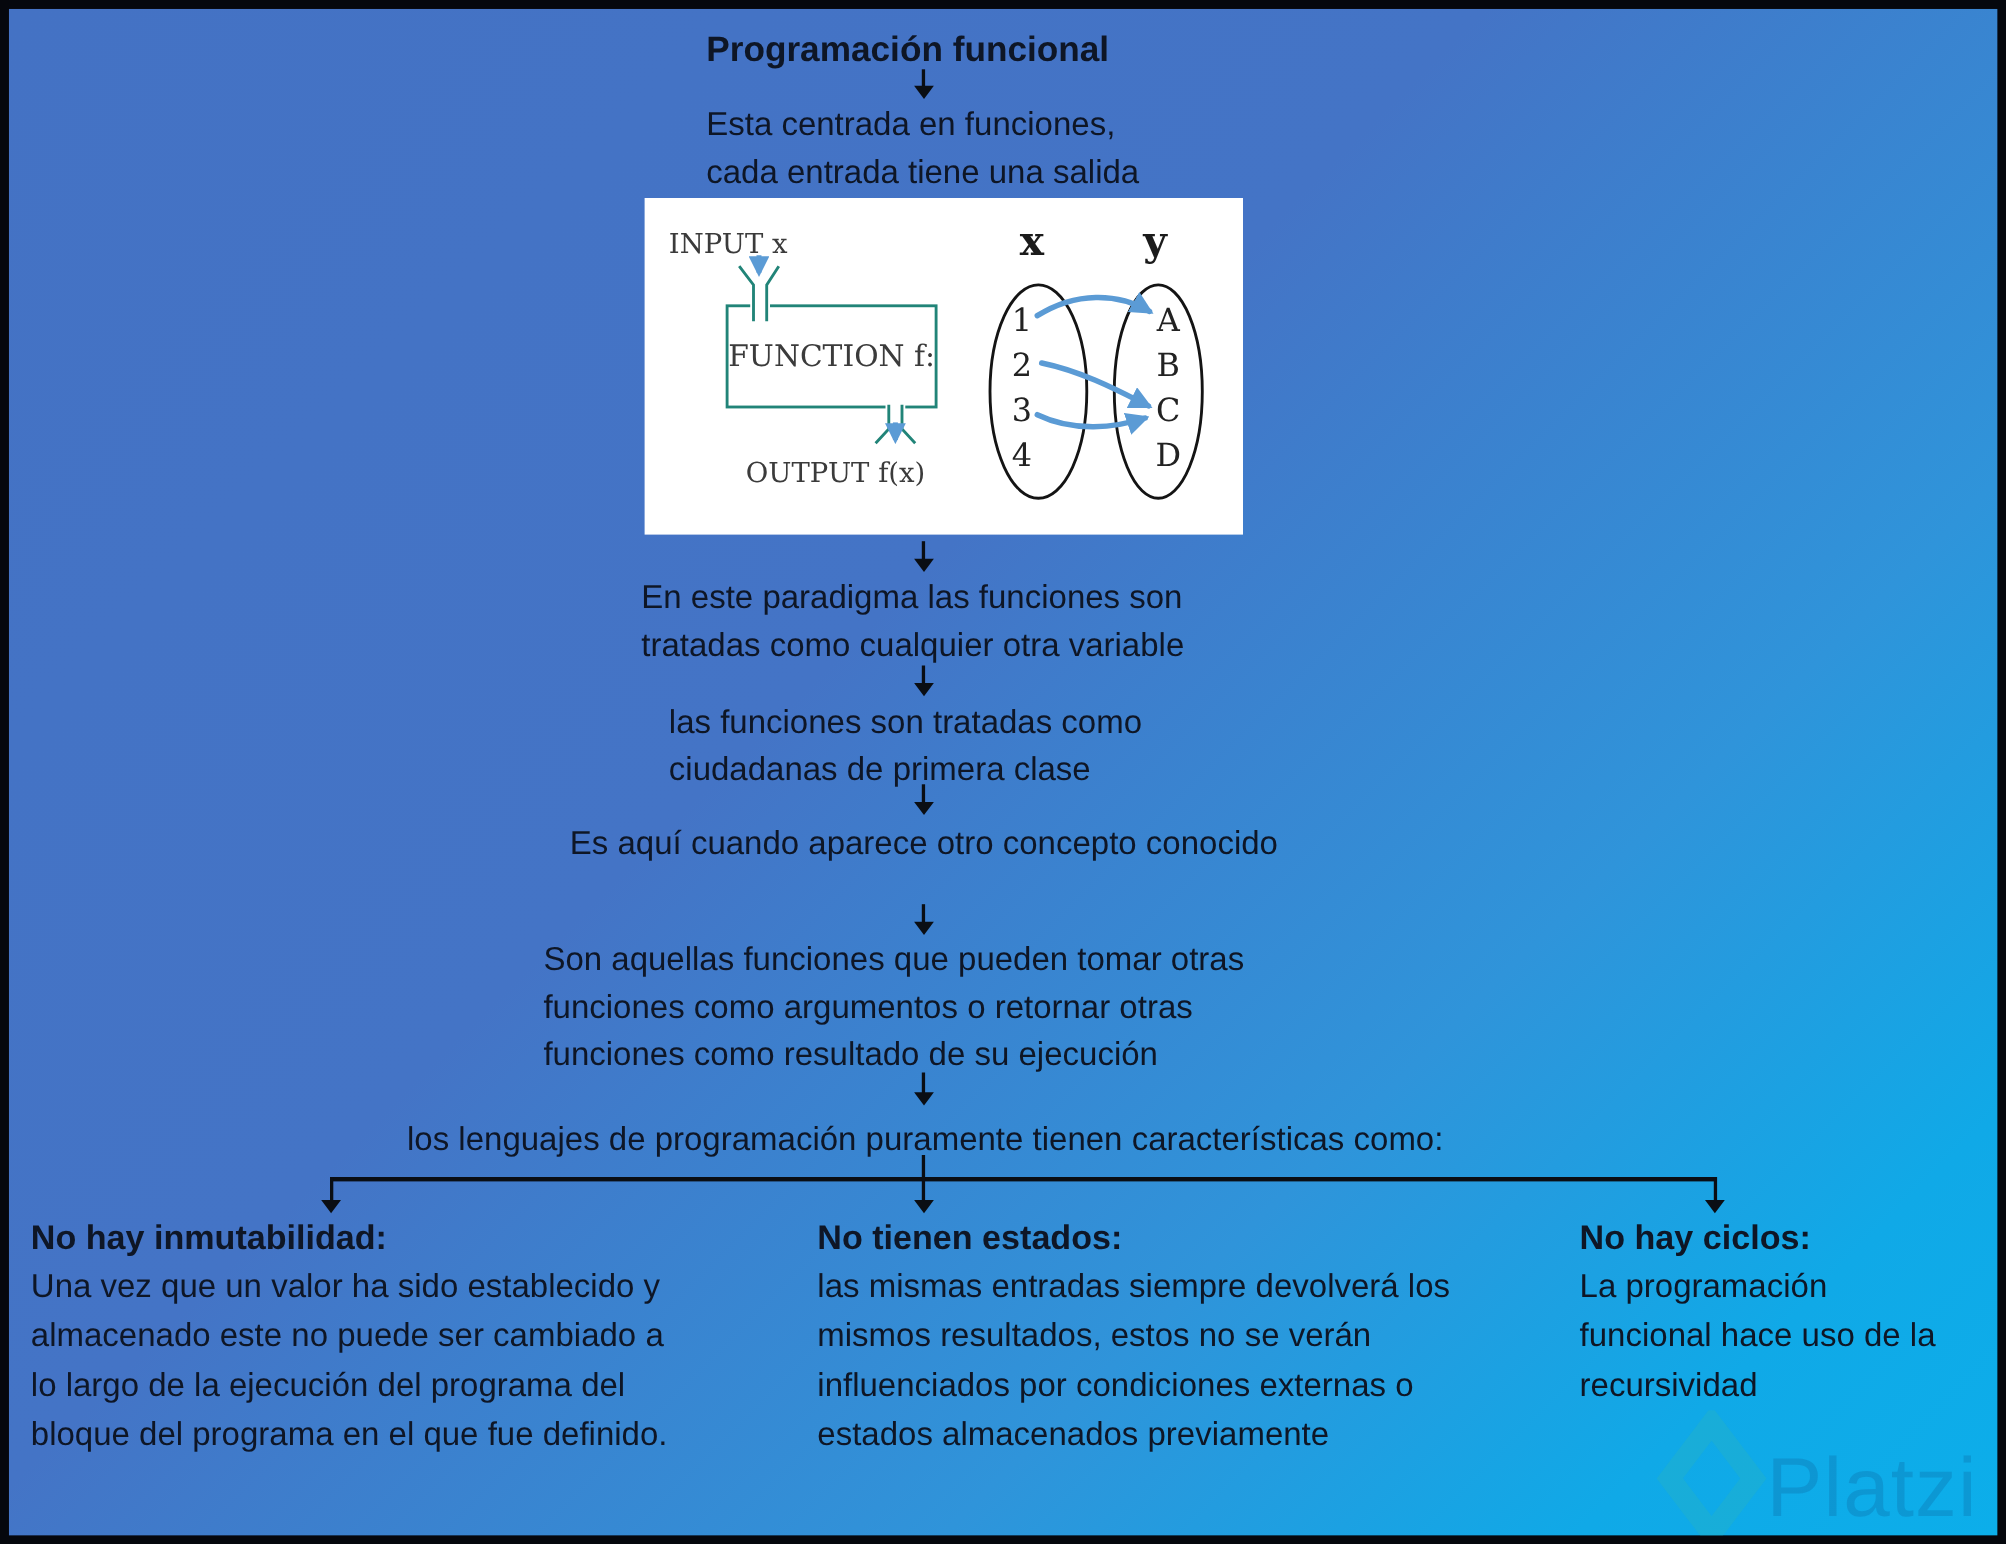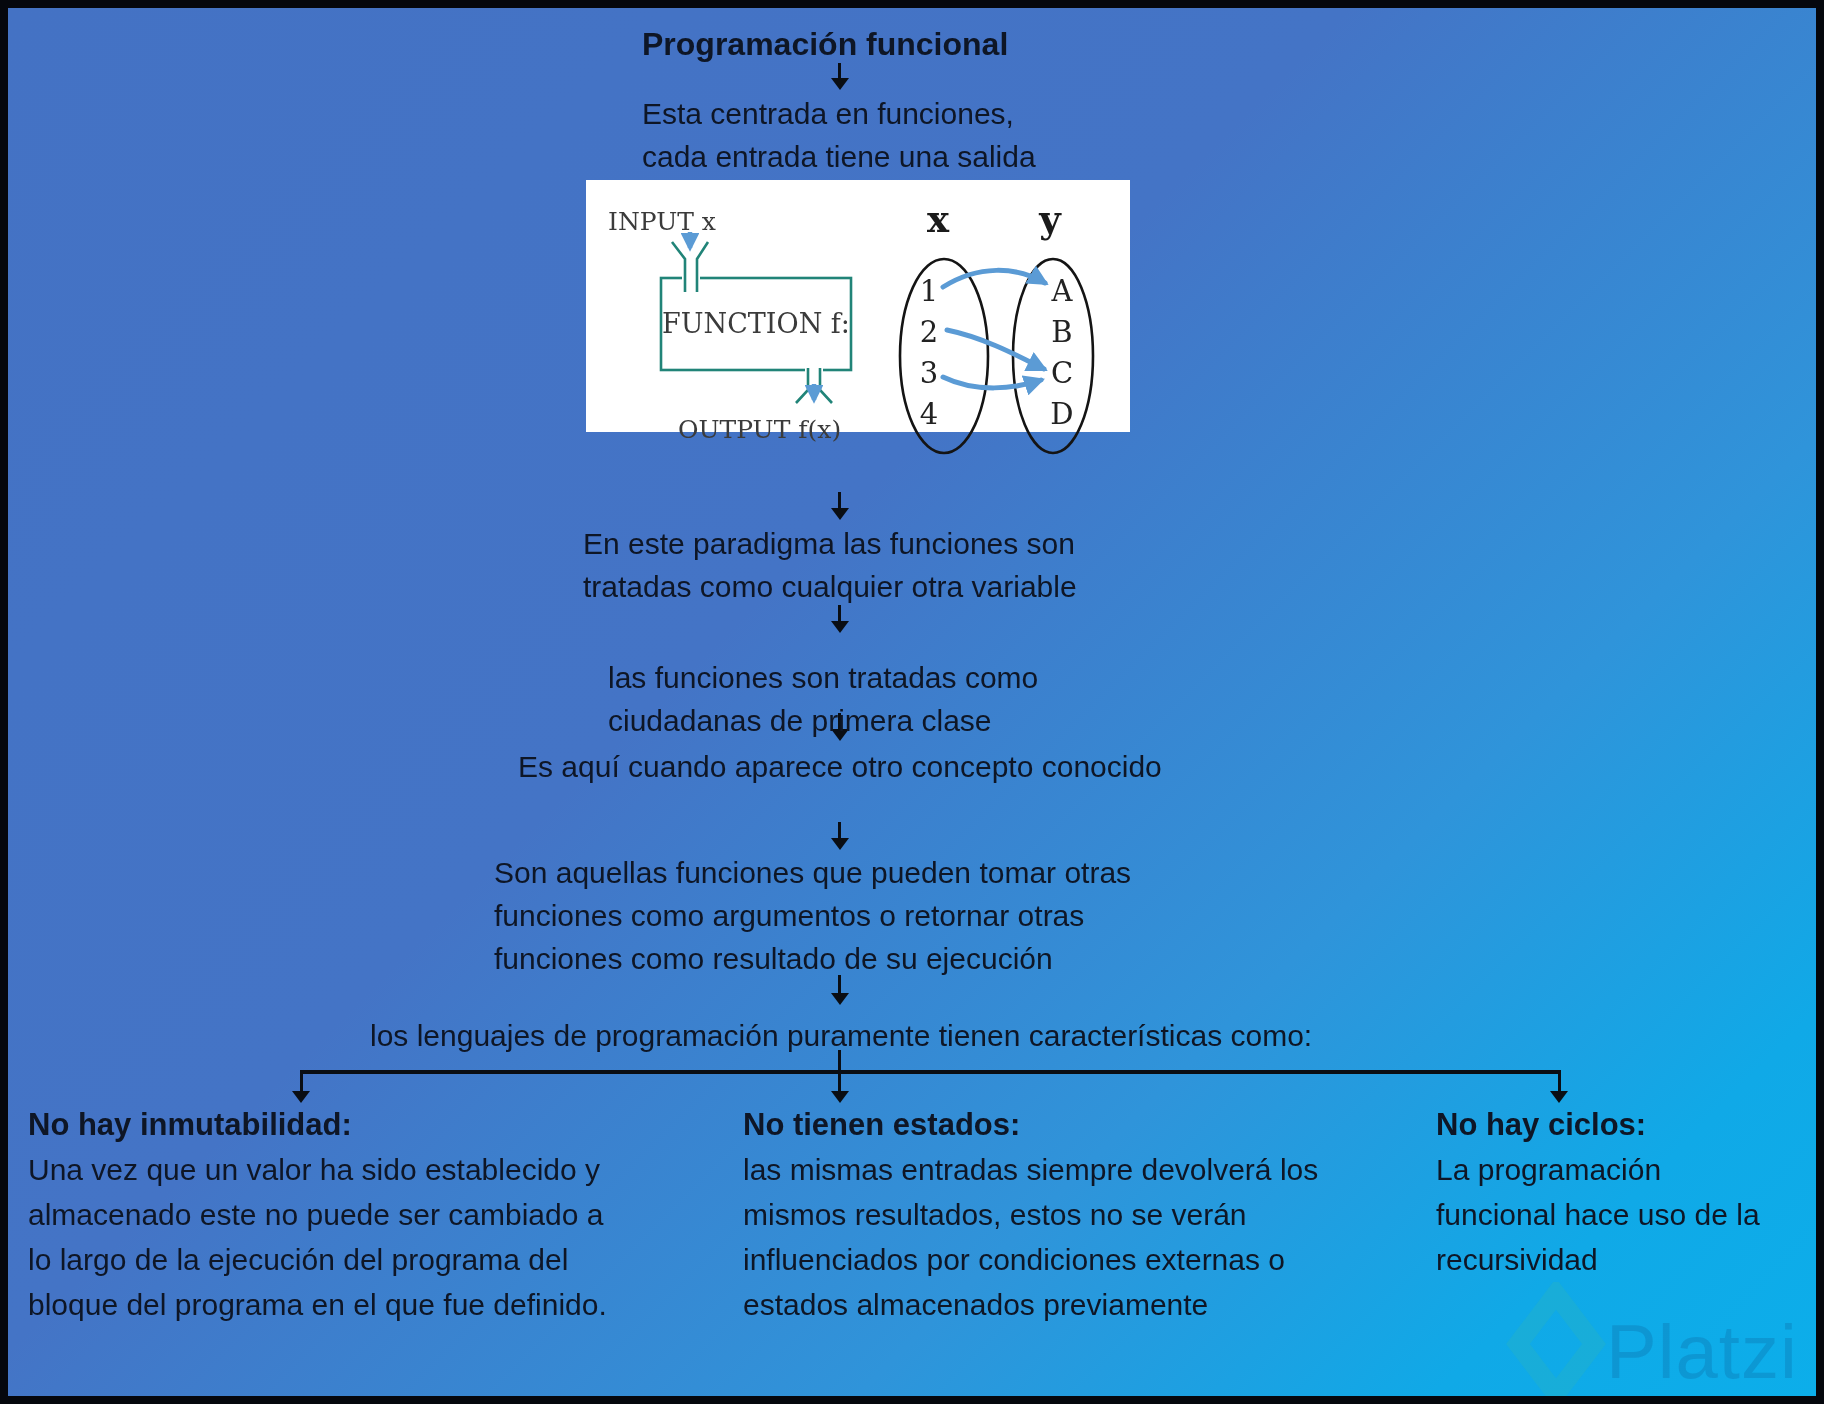--- a/index.html
+++ b/index.html
@@ -20,21 +20,21 @@
   
   .varrow{position:absolute;width:3px;background:#0a0e14;}
   .varrow::after{
     content:"";position:absolute;left:50%;transform:translateX(-50%);
     bottom:-11px;width:0;height:0;
     border:9px solid transparent;border-bottom:0;border-top:12px solid #0a0e14;
   }
   .vline{position:absolute;width:3px;background:#0a0e14;}
   .hline{position:absolute;height:4px;background:#0a0e14;}
   .panel{
-    position:absolute;left:578px;top:172px;width:544px;height:252px;
+    position:absolute;left:578px;top:172px;width:544px;height:306px;
     background:#ffffff;
   }
   .fig-serif{font-family:"DejaVu Serif","Liberation Serif",serif;}
   .branch{position:absolute;white-space:nowrap;}
   .branch .bh{font-size:31px;font-weight:bold;line-height:45px;}
   .branch .bl{font-size:30px;line-height:45px;}
   .wm-text{
     font-family:"Liberation Sans",sans-serif;
     font-weight:500;letter-spacing:1px;
   }
@@ -103,21 +103,21 @@
       <path d="M361,150 C400,158 436,178 458,189" fill="none" stroke="#5b9bd5" stroke-width="5" stroke-linecap="round" marker-end="url(#mblue)"></path>
       <path d="M357,197 C390,213 428,209 455,200" fill="none" stroke="#5b9bd5" stroke-width="5" stroke-linecap="round" marker-end="url(#mblue)"></path>
     </svg>
   </div>
 
   <div class="abs" style="left:575px;top:514px;">
     <div class="flowline">En este paradigma las funciones son</div>
     <div class="flowline">tratadas como cualquier otra variable</div>
   </div>
 
-  <div class="abs" style="left:600px;top:648px;">
+  <div class="abs" style="left:600px;top:627px;">
     <div class="flowline">las funciones son tratadas como</div>
     <div class="flowline b">ciudadanas de primera clase</div>
   </div>
 
   <div class="abs" style="left:510px;top:737px;">
     <div class="flowline">Es aquí cuando aparece otro concepto conocido</div>
   </div>
 
   <div class="abs" style="left:486px;top:843px;">
     <div class="flowline">Son aquellas funciones que pueden tomar otras</div>

